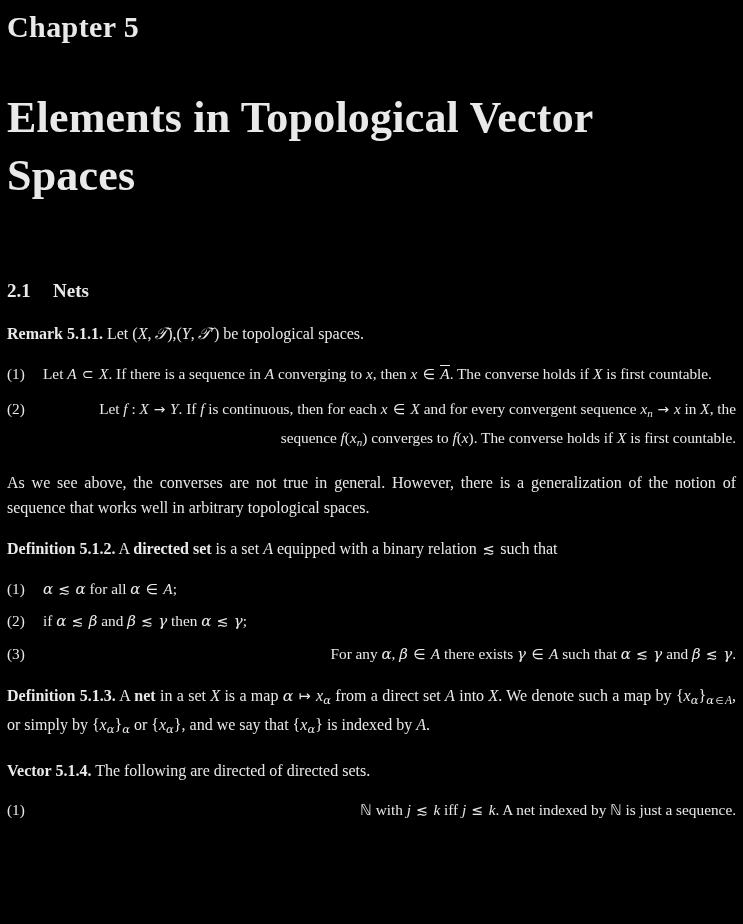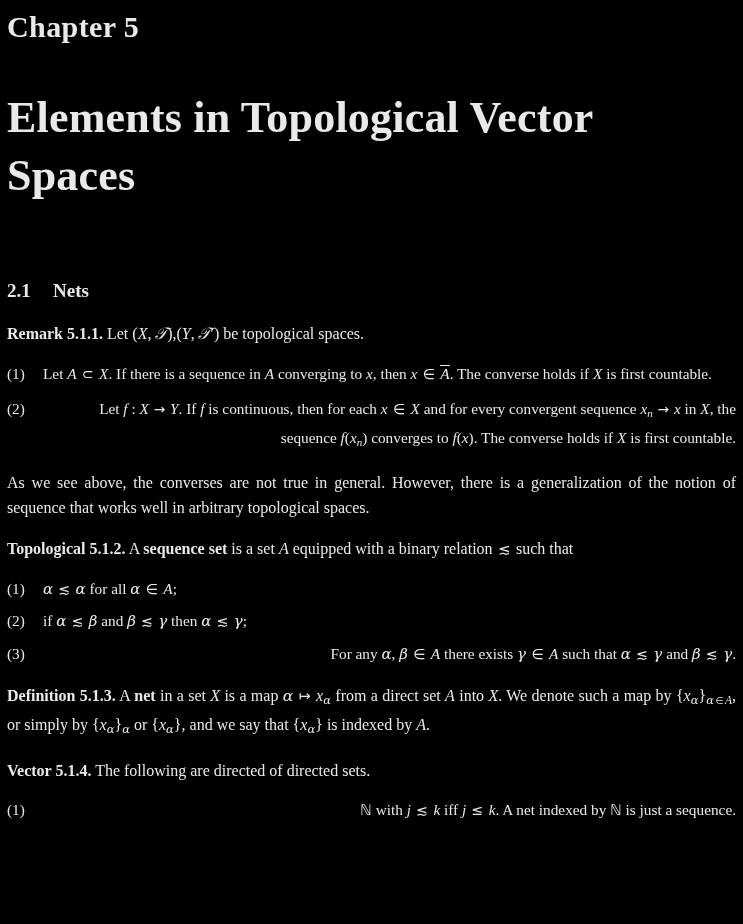--- a/index.html
+++ b/index.html
@@ -173,21 +173,21 @@
         <span class="body">Let <span class="mi">A</span> <span class="rel">⊂</span> <span class="mi">X</span>. If there is a sequence in <span class="mi">A</span> converging to <span class="mi">x</span>, then <span class="mi">x</span> <span class="rel">∈</span> <span class="ovl"><span class="mi">A</span></span>. The converse holds if <span class="mi">X</span> is first countable.</span>
       </li>
       <li>
         <span class="marker">(2)</span>
         <span class="body">Let <span class="mi">f</span> <span class="mo">:</span> <span class="mi">X</span> <span class="op">→</span> <span class="mi">Y</span>. If <span class="mi">f</span> is continuous, then for each <span class="mi">x</span> <span class="rel">∈</span> <span class="mi">X</span> and for every convergent sequence <span class="mi">x</span><sub class="mi">n</sub> <span class="op">→</span> <span class="mi">x</span> in <span class="mi">X</span>, the sequence <span class="mi">f</span><span class="mo">(</span><span class="mi">x</span><sub class="mi">n</sub><span class="mo">)</span> converges to <span class="mi">f</span><span class="mo">(</span><span class="mi">x</span><span class="mo">)</span>. The converse holds if <span class="mi">X</span> is first countable.</span>
       </li>
     </ol>
 
     <p class="para gap-md">As we see above, the converses are not true in general. However, there is a generalization of the notion of sequence that works well in arbitrary topological spaces.</p>
 
-    <p class="para gap-md"><span class="lead">Topological 5.1.2.</span> A <span class="bf">sequence set</span> is a set <span class="mi">A</span> equipped with a binary relation <span class="rel">≲</span> such that</p>
+    <p class="para gap-md"><span class="lead">Definition 5.1.2.</span> A <span class="bf">directed set</span> is a set <span class="mi">A</span> equipped with a binary relation <span class="rel">≲</span> such that</p>
 
     <ol class="list tight gap-md">
       <li>
         <span class="marker">(1)</span>
         <span class="body"><span class="mgrk">α</span> <span class="rel">≲</span> <span class="mgrk">α</span> for all <span class="mgrk">α</span> <span class="rel">∈</span> <span class="mi">A</span>;</span>
       </li>
       <li>
         <span class="marker">(2)</span>
         <span class="body">if <span class="mgrk">α</span> <span class="rel">≲</span> <span class="mgrk">β</span> and <span class="mgrk">β</span> <span class="rel">≲</span> <span class="mgrk">γ</span> then <span class="mgrk">α</span> <span class="rel">≲</span> <span class="mgrk">γ</span>;</span>
       </li>

